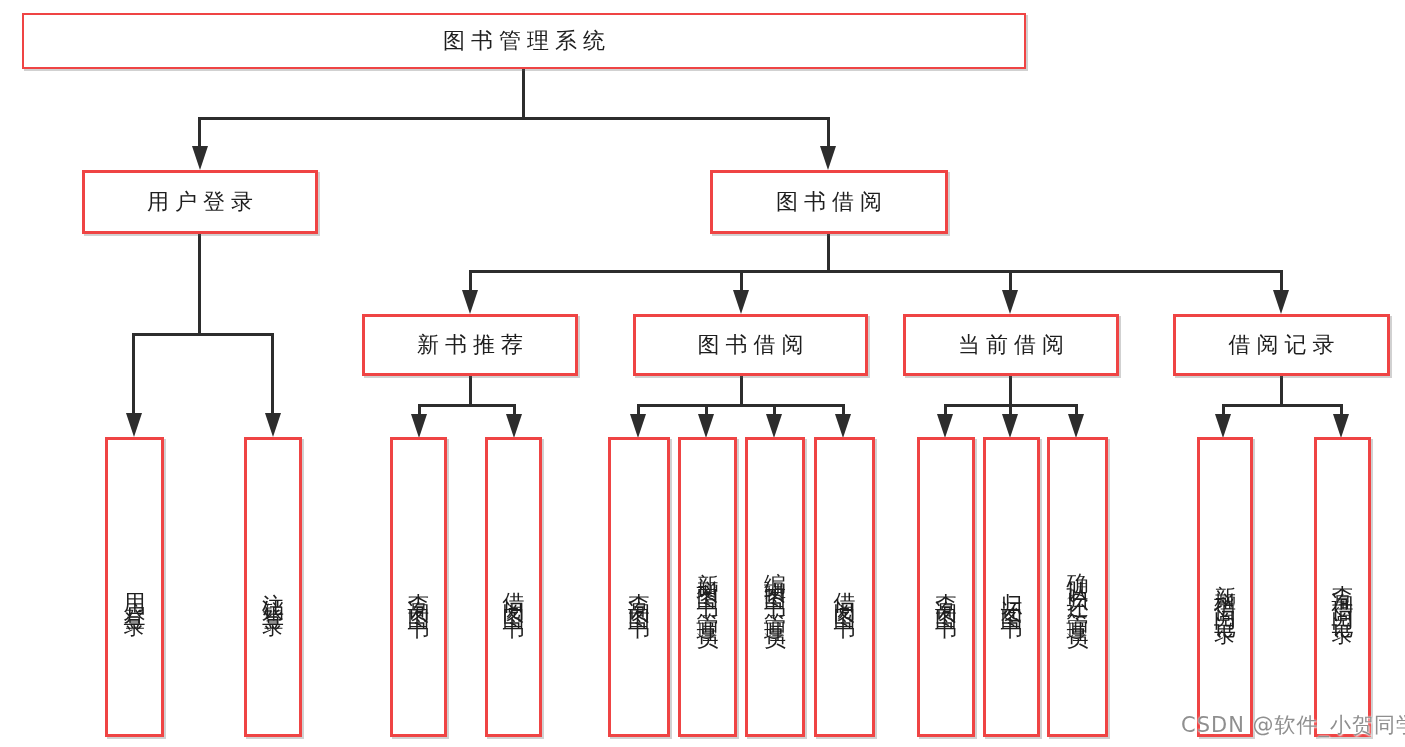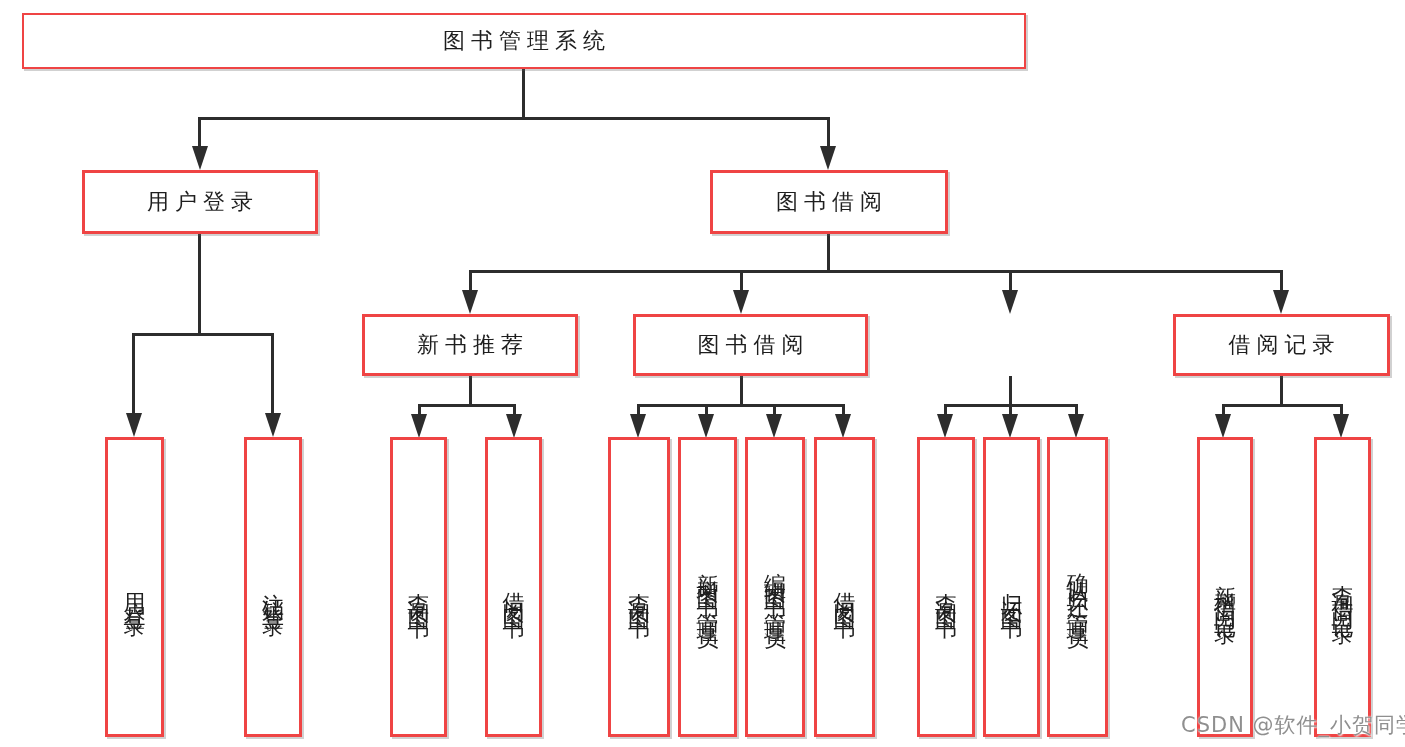--- a/index.html
+++ b/index.html
@@ -122,20 +122,23 @@
   <div class="box" style="left:710px;top:170px;width:238px;height:64px">
     <span class="hlabel">图书借阅</span>
   </div>
 
   <div class="box" style="left:362px;top:314px;width:216px;height:62px">
     <span class="hlabel">新书推荐</span>
   </div>
   <div class="box" style="left:633px;top:314px;width:235px;height:62px">
     <span class="hlabel">图书借阅</span>
   </div>
+  <div class="box" style="left:903px;top:314px;width:216px;height:62px">
+    <span class="hlabel">当前借阅</span>
+  </div>
   <div class="box" style="left:1173px;top:314px;width:217px;height:62px">
     <span class="hlabel">借阅记录</span>
   </div>
 
   <div class="box" style="left:105px;top:437px;width:59px;height:300px">
     <span class="vlabel">用户登录</span>
   </div>
   <div class="box" style="left:244px;top:437px;width:58px;height:300px">
     <span class="vlabel">注销登录</span>
   </div>

